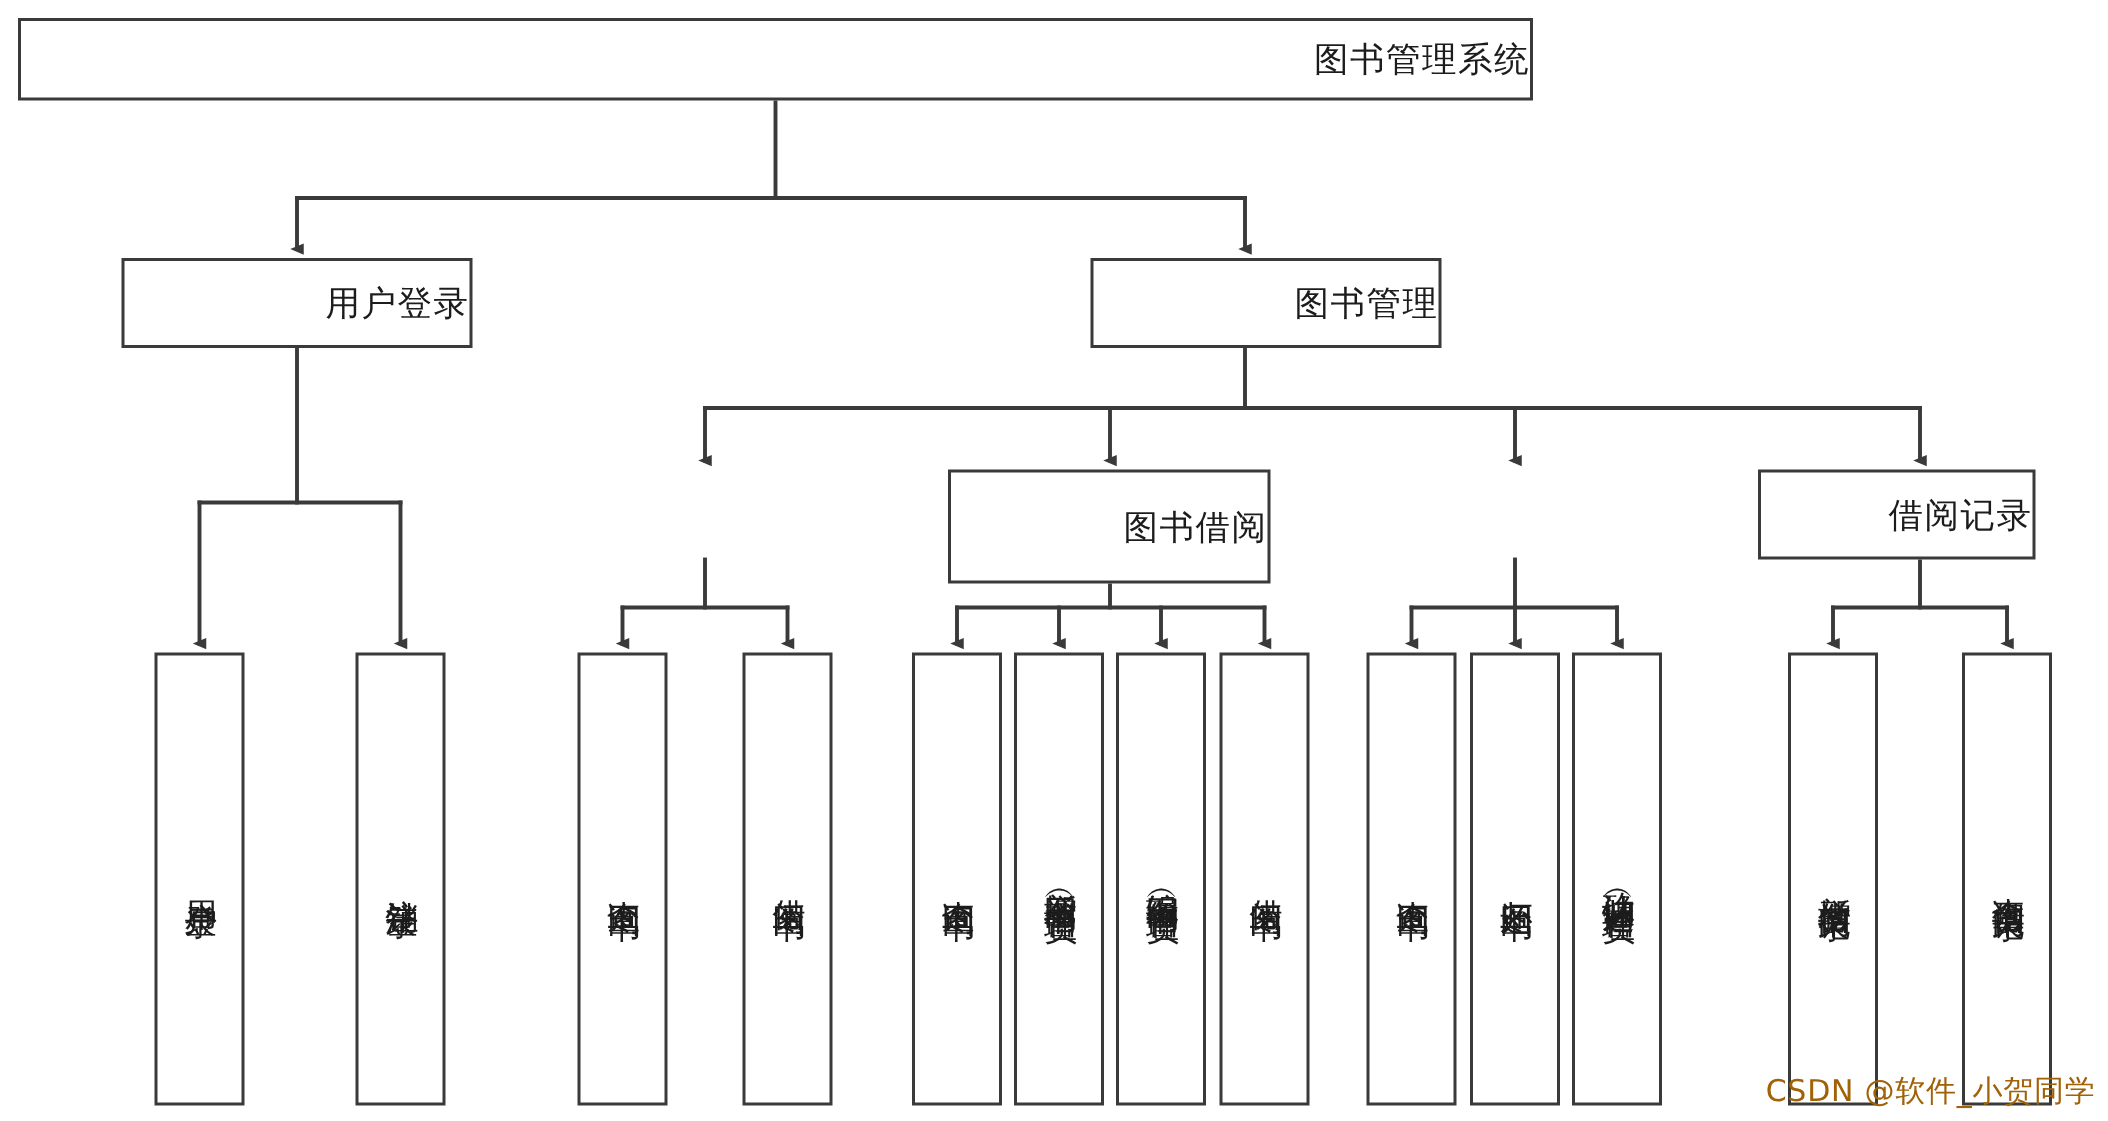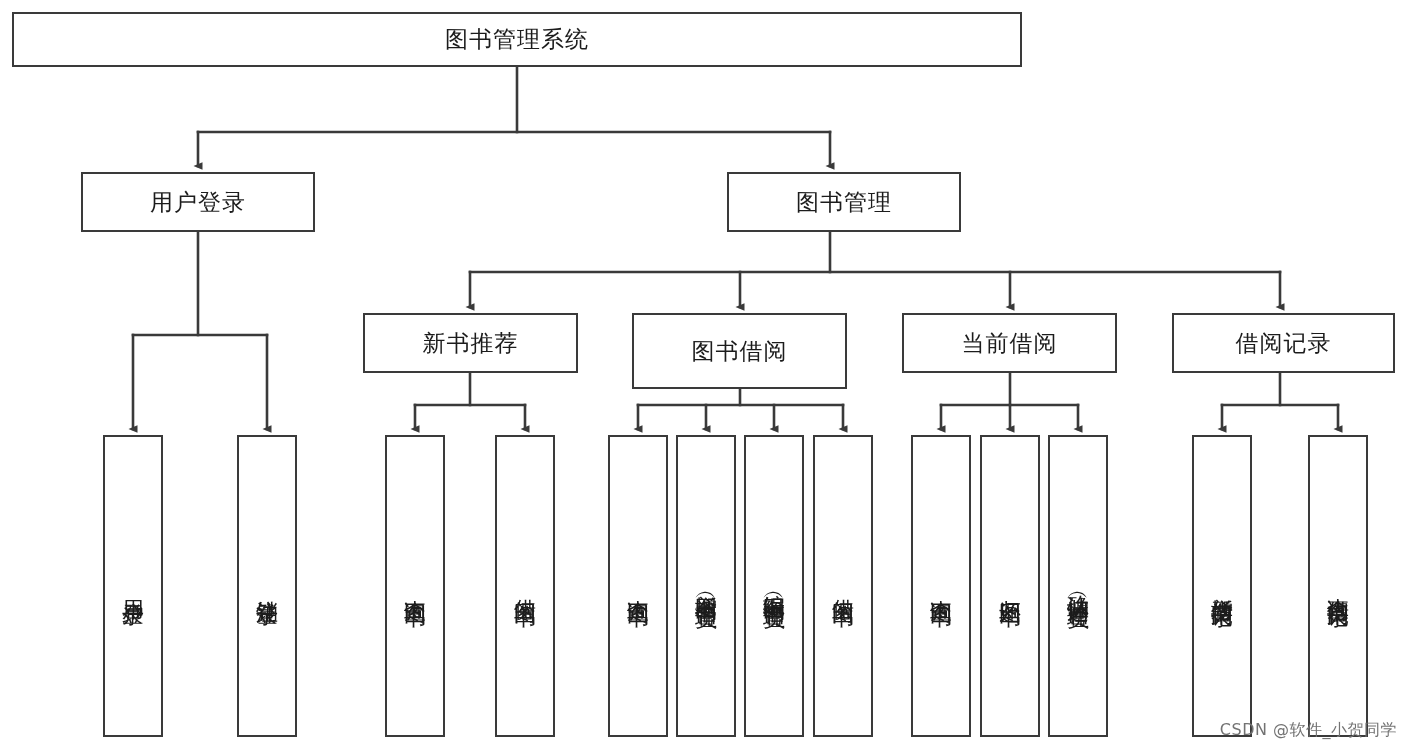--- a/index.html
+++ b/index.html
@@ -31,42 +31,43 @@
     background: #ffffff;
     border: 2px solid #3a3a3a;
     display: flex;
     align-items: center;
     justify-content: center;
     color: #1c1c1c;
   }
   .node.horiz {
     font-size: 23px;
     letter-spacing: 1px;
+    justify-content: flex-end;
   }
   .node.vert {
     writing-mode: vertical-rl;
     text-orientation: upright;
     font-size: 22px;
     line-height: 1.28;
     letter-spacing: 2px;
     padding: 6px 0;
     text-align: center;
   }
   .node.vert .vtext {
     writing-mode: vertical-rl;
     text-orientation: upright;
     display: block;
     max-height: 100%;
   }
   #watermark {
     position: absolute;
     right: 8px;
     bottom: 6px;
-    font-size: 16px;
-    color: #737373;
+    font-size: 20px;
+    color: #a16207;
     letter-spacing: 0.5px;
     white-space: nowrap;
   }
 </style>
 </head>
 <body>
 
 <div id="canvas">
 
   <svg class="edges" viewBox="0 0 1405 747" xmlns="http://www.w3.org/2000/svg">
@@ -123,30 +124,24 @@
     <span>图书管理系统</span>
   </div>
 
   <div class="node horiz" style="left:81px; top:172px; width:234px; height:60px;">
     <span>用户登录</span>
   </div>
   <div class="node horiz" style="left:711px; top:172px; width:234px; height:60px;margin-left:16px;">
     <span>图书管理</span>
   </div>
 
-  <div class="node horiz" style="left:363px; top:313px; width:215px; height:60px;">
-    <span>新书推荐</span>
-  </div>
   <div class="node horiz" style="left:632px; top:313px; width:215px; height:76px;">
     <span>图书借阅</span>
   </div>
-  <div class="node horiz" style="left:902px; top:313px; width:215px; height:60px;">
-    <span>当前借阅</span>
-  </div>
-  <div class="node horiz" style="left:1172px; top:313px; width:223px; height:60px;">
+  <div class="node horiz" style="left:1172px; top:313px; width:185px; height:60px;">
     <span>借阅记录</span>
   </div>
 
   <div class="node vert" style="left:103px; top:435px; width:60px; height:302px;">
     <span class="vtext">用户登录</span>
   </div>
   <div class="node vert" style="left:237px; top:435px; width:60px; height:302px;">
     <span class="vtext">注销登录</span>
   </div>
 

